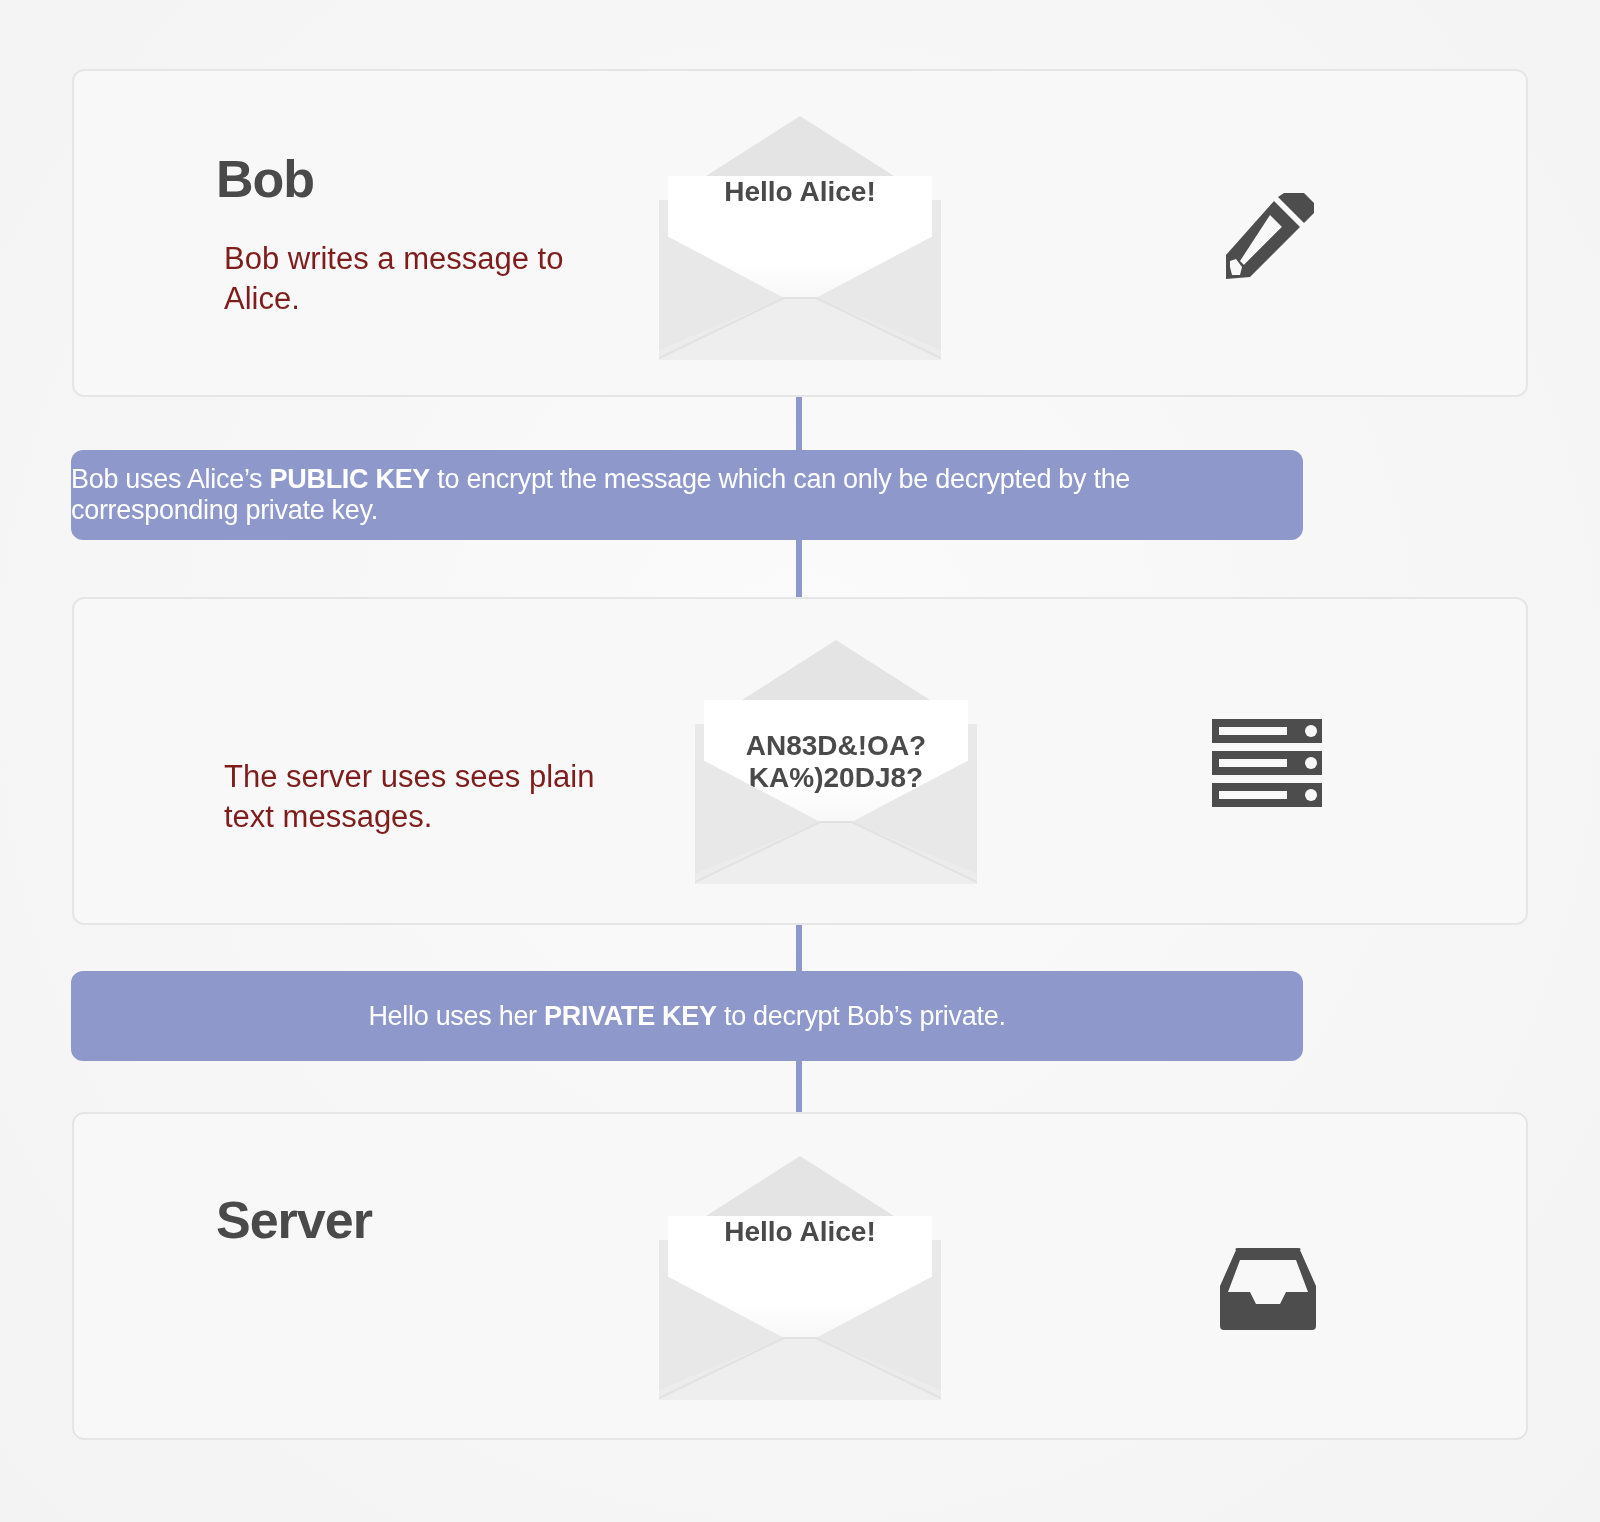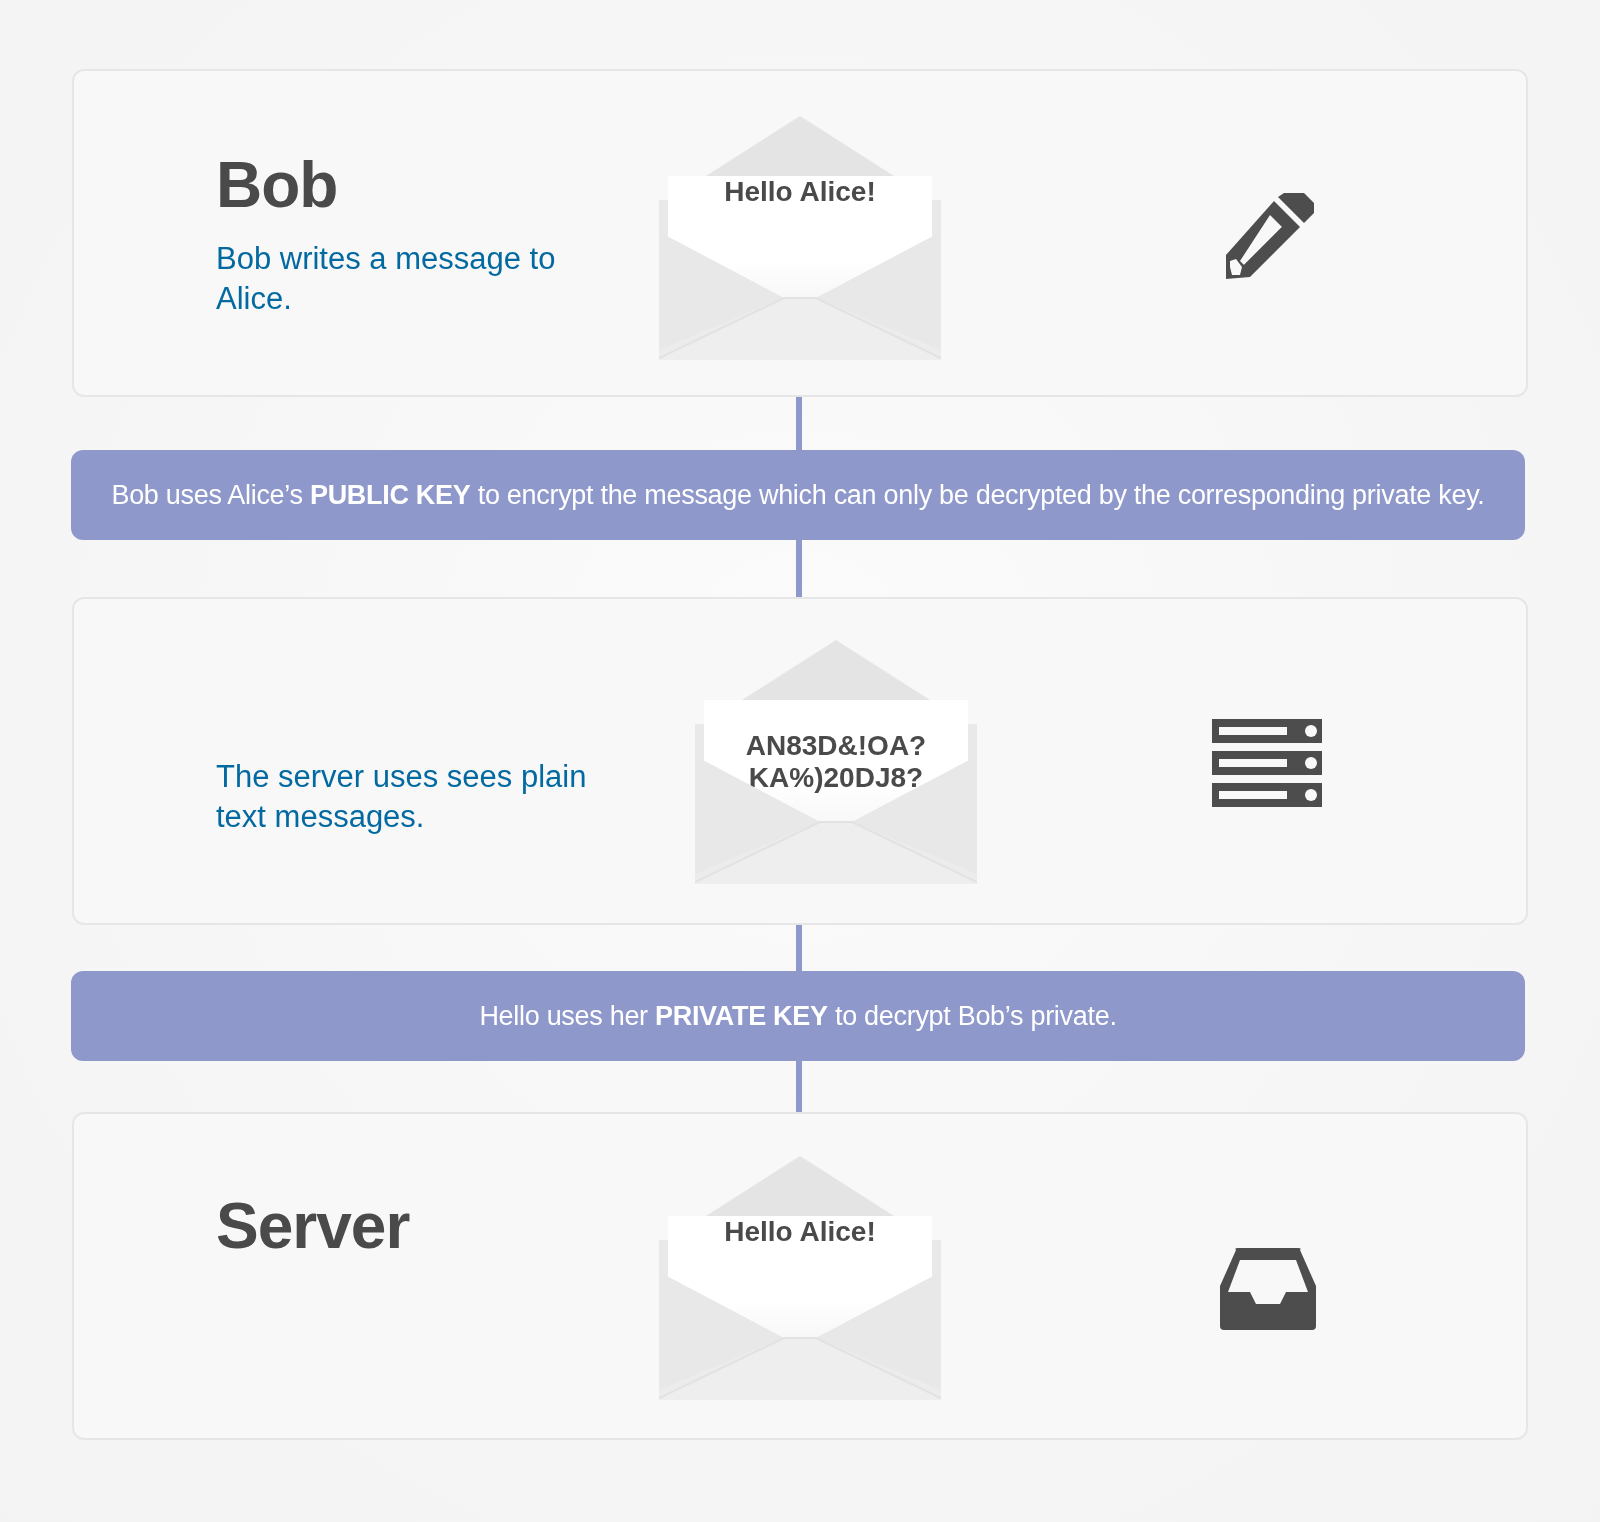--- a/index.html
+++ b/index.html
@@ -11,29 +11,29 @@
     color: #4a4a4a;
   }
   .card {
     position: absolute; left: 72px; width: 1456px; height: 328px;
     border: 2px solid #e6e6e6; border-radius: 12px;
     background: #f8f8f8;
     box-sizing: border-box;
   }
   .card .title {
     position: absolute; left: 142px; top: 82px;
-    font-size: 64px; font-weight: bold; color: #4a4a4a;
+    font-size: 52px; font-weight: bold; color: #4a4a4a;
     letter-spacing: -1px; line-height: 1;
   }
   .card .desc {
-    position: absolute; left: 142px; top: 168px; width: 380px;
-    font-size: 31px; color: #0369a1; line-height: 40px;
+    position: absolute; left: 150px; top: 168px; width: 380px;
+    font-size: 31px; color: #7f1d1d; line-height: 40px;
   }
   .banner {
-    position: absolute; left: 71px; width: 1454px; height: 90px;
+    position: absolute; left: 71px; width: 1232px; height: 90px;
     background: #8f98cb; border-radius: 12px;
     color: #ffffff; font-size: 27px;
     display: flex; align-items: center; justify-content: center;
     letter-spacing: -0.3px;
   }
   .banner b { font-weight: bold; }
   .vline {
     position: absolute; left: 796px; width: 6px; background: #8f98cb;
   }
   

